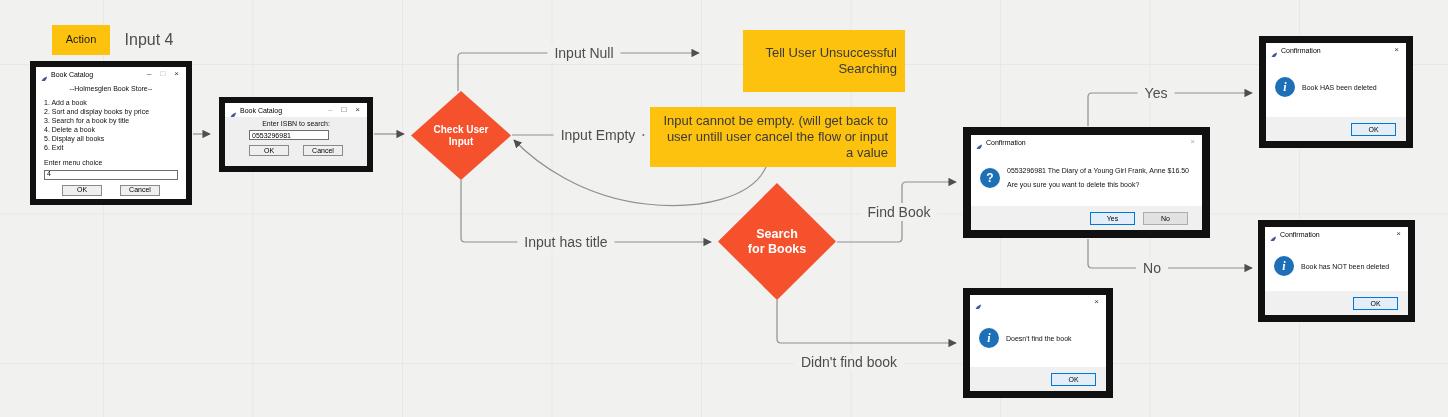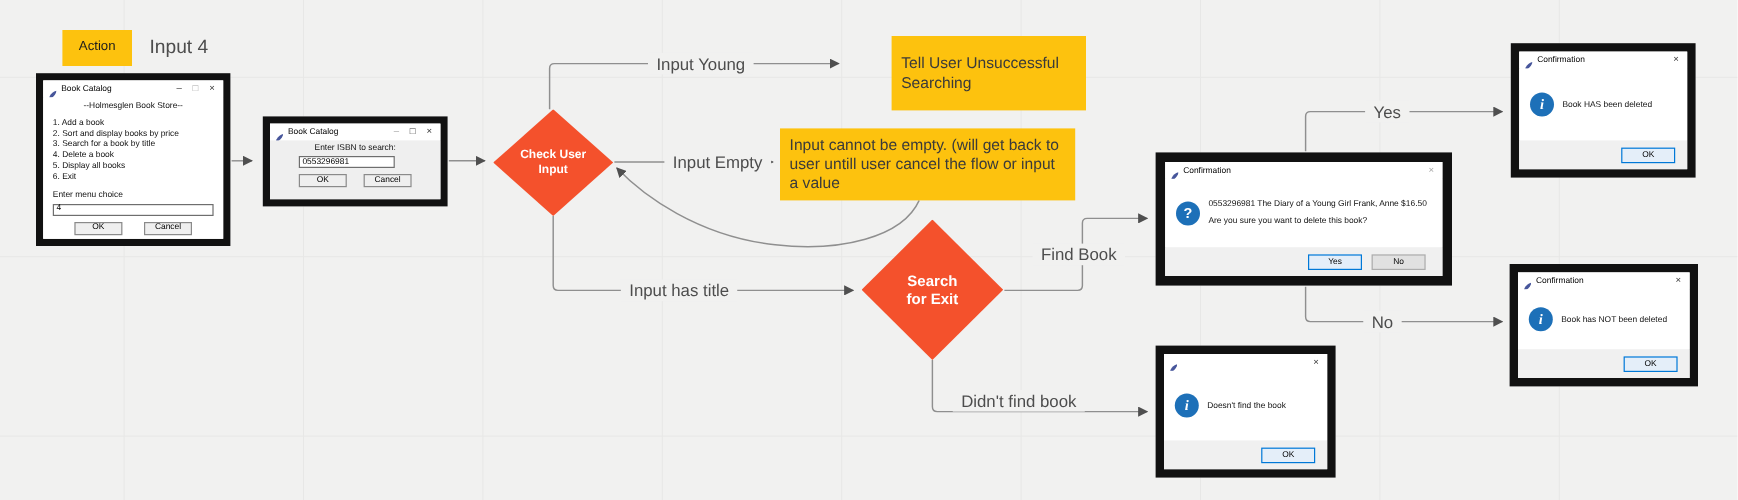--- a/index.html
+++ b/index.html
@@ -19,21 +19,21 @@
 
   .edge-label {
     position:absolute; transform:translate(-50%,-50%);
     background:#f1f1f0; padding:1px 7px; white-space:nowrap;
     font-size:14px; color:#4d4d4d;
   }
   .lbl-big { font-size:16px; }
 
   .ybox {
     position:absolute; background:#fdc20e; color:#3a3a3a;
-    display:flex; align-items:center; justify-content:center; text-align:left;
+    display:flex; align-items:center; justify-content:center; text-align:right;
     font-size:13px; line-height:1.25; padding:15px 8px;
   }
   .diamond {
     position:absolute; background:#f4512c;
     clip-path:polygon(50% 0, 100% 50%, 50% 100%, 0 50%);
     display:flex; align-items:center; justify-content:center; text-align:center;
   }
   .diamond .dtext { color:#fff; font-weight:bold; font-size:10px; line-height:1.2; width:62px; }
 
   
@@ -160,21 +160,21 @@
 
   <div class="ybox" style="left:706px; top:30px; width:162px; height:62px;margin-left:37px;">
     <span>Tell User Unsuccessful Searching</span>
   </div>
 
   <div class="ybox" style="left:650px; top:107px; width:246px; height:60px;">
     <span>Input cannot be empty. (will get back to user untill user cancel the flow or input a value</span>
   </div>
 
   <div class="diamond" style="left:718px; top:183px; width:118px; height:117px;">
-    <div class="dtext" style="width:60px; font-size:12.5px;">Search for Exit</div>
+    <div class="dtext" style="width:60px; font-size:12.5px;">Search for Books</div>
   </div>
 
   <div class="frame frame8" style="left:963px; top:127px; width:247px; height:111px;">
     <div class="titlebar">
       <span class="featherwrap">
         <svg viewBox="0 0 16 16" width="8" height="8">
             <path d="M13.8 1.2C9 2.5 5.2 5.8 3 10.2c-.6 1.3-1 2.7-1.2 4.1.9-.1 1.7-.3 2.5-.6C8.5 12 11.7 8.6 13.3 4.4c.3-1 .5-2.1.5-3.2z" fill="#47569b"></path>
           </svg>
       </span>
       <span class="title">Confirmation</span>
@@ -247,21 +247,21 @@
     </div>
     <div class="msg-body">
       <div class="blue-circle info">i</div>
       <div class="msg-text">Doesn't find the book</div>
     </div>
     <div class="msg-btnrow" style="padding-right:10px;">
       <div class="msg-btn focused">OK</div>
     </div>
   </div>
 
-  <div class="edge-label" style="left:584px; top:53px;">Input Young</div>
+  <div class="edge-label" style="left:584px; top:53px;">Input Null</div>
   <div class="edge-label" style="left:578px; top:135px;margin-left:20px;">Input Empty</div>
   <div class="edge-label" style="left:566px; top:242px;">Input has title</div>
   <div class="edge-label" style="left:899px; top:212px;">Find Book</div>
-  <div class="edge-label" style="left:849px; top:334px;">Didn't find book</div>
+  <div class="edge-label" style="left:849px; top:362px;">Didn't find book</div>
   <div class="edge-label" style="left:1156px; top:93px;">Yes</div>
   <div class="edge-label" style="left:1152px; top:268px;">No</div>
 
 </div>
 
 </body></html>

